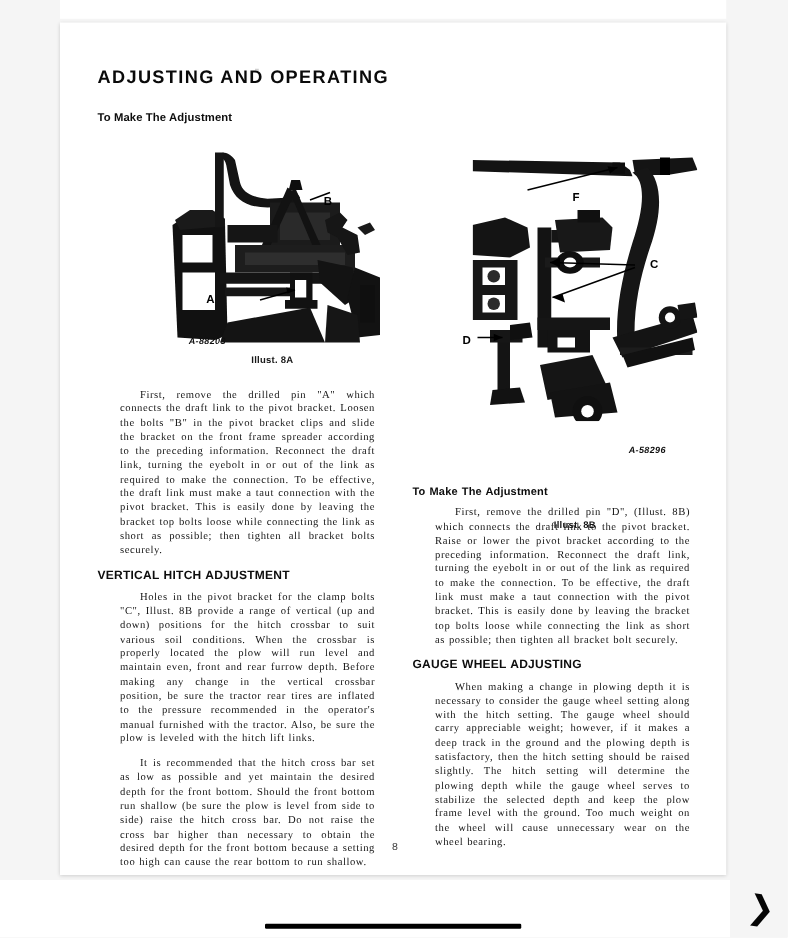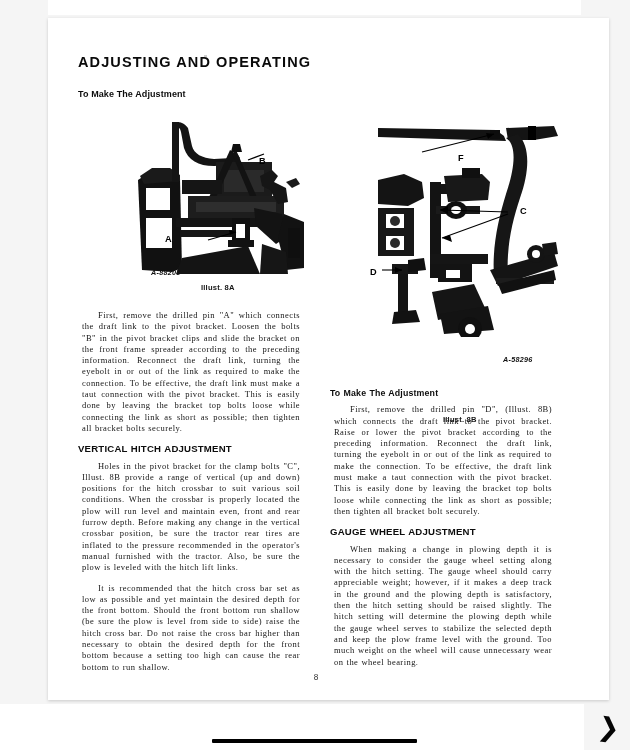--- a/index.html
+++ b/index.html
@@ -21,21 +21,20 @@
 
   
   #page-sheet {
     position: absolute;
     left: 48px;
     top: 18px;
     width: 533px;
     height: 682px;
     background: #ffffff;
     box-shadow: 0 1px 3px rgba(0,0,0,0.18);
-    padding-left: 28px;
   }
 
   
   #sheet-top-edge {
     position: absolute;
     left: 48px;
     top: 0px;
     width: 533px;
     height: 15px;
     background: #ffffff;
@@ -157,21 +156,21 @@
     font-family: "Liberation Serif", serif;
     font-size: 8.5px;
     line-height: 11.3px;
     color: #141414;
     text-align: justify;
     letter-spacing: 0.45px;
     word-spacing: 0.6px;
   }
 
   .body-col p {
-    margin: 0 0 9px 4px;
+    margin: 0 0 9px 18px;
     text-indent: 16px;
   }
 
   #col-left  { left: 30px;  top: 292px; width: 222px; }
   #col-right { left: 282px; top: 370px; width: 222px; }
 
   
   .illus-box {
     position: absolute;
     overflow: hidden;
@@ -368,21 +367,21 @@
       <div class="body-col" id="col-left">
         <p>First, remove the drilled pin "A" which connects the draft link to the pivot bracket. Loosen the bolts "B" in the pivot bracket clips and slide the bracket on the front frame spreader according to the preceding information. Reconnect the draft link, turning the eyebolt in or out of the link as required to make the connection. To be effective, the draft link must make a taut connection with the pivot bracket. This is easily done by leaving the bracket top bolts loose while connecting the link as short as possible; then tighten all bracket bolts securely.</p>
         <div class="section-head">VERTICAL HITCH ADJUSTMENT</div>
         <p>Holes in the pivot bracket for the clamp bolts "C", Illust. 8B provide a range of vertical (up and down) positions for the hitch crossbar to suit various soil conditions. When the crossbar is properly located the plow will run level and maintain even, front and rear furrow depth. Before making any change in the vertical crossbar position, be sure the tractor rear tires are inflated to the pressure recommended in the operator's manual furnished with the tractor. Also, be sure the plow is leveled with the hitch lift links.</p>
         <p>It is recommended that the hitch cross bar set as low as possible and yet maintain the desired depth for the front bottom. Should the front bottom run shallow (be sure the plow is level from side to side) raise the hitch cross bar. Do not raise the cross bar higher than necessary to obtain the desired depth for the front bottom because a setting too high can cause the rear bottom to run shallow.</p>
       </div>
 
       <div class="body-col" id="col-right">
         <div class="sub-head">To Make The Adjustment</div>
         <p>First, remove the drilled pin "D", (Illust. 8B) which connects the draft link to the pivot bracket. Raise or lower the pivot bracket according to the preceding information. Reconnect the draft link, turning the eyebolt in or out of the link as required to make the connection. To be effective, the draft link must make a taut connection with the pivot bracket. This is easily done by leaving the bracket top bolts loose while connecting the link as short as possible; then tighten all bracket bolt securely.</p>
-        <div class="section-head">GAUGE WHEEL ADJUSTMENT</div>
+        <div class="section-head">GAUGE WHEEL ADJUSTING</div>
         <p>When making a change in plowing depth it is necessary to consider the gauge wheel setting along with the hitch setting. The gauge wheel should carry appreciable weight; however, if it makes a deep track in the ground and the plowing depth is satisfactory, then the hitch setting should be raised slightly. The hitch setting will determine the plowing depth while the gauge wheel serves to stabilize the selected depth and keep the plow frame level with the ground. Too much weight on the wheel will cause unnecessary wear on the wheel bearing.</p>
       </div>
 
       <div id="page-number">8</div>
 
     </div>
   </div>
 </div>
 
 </body></html>

